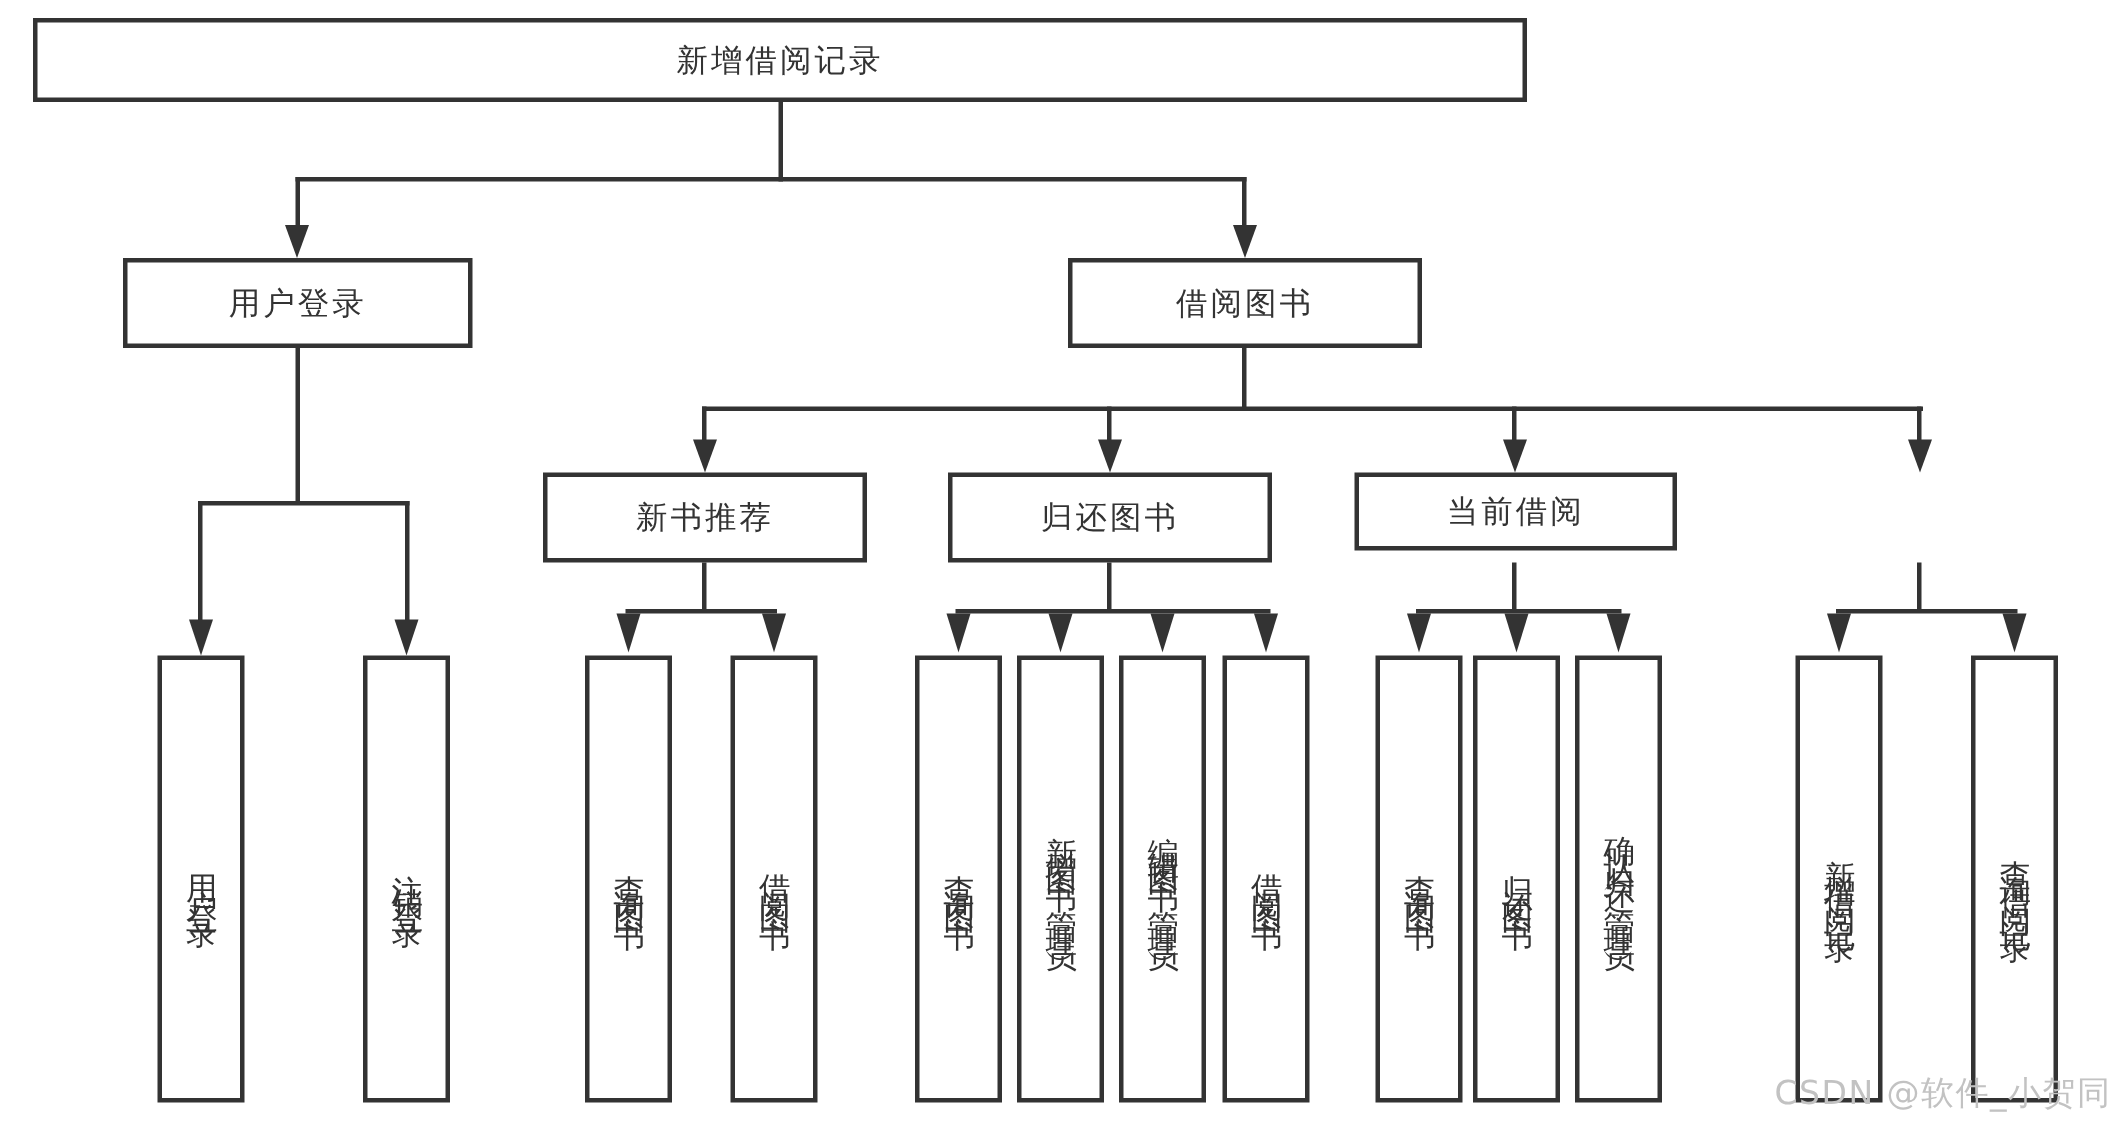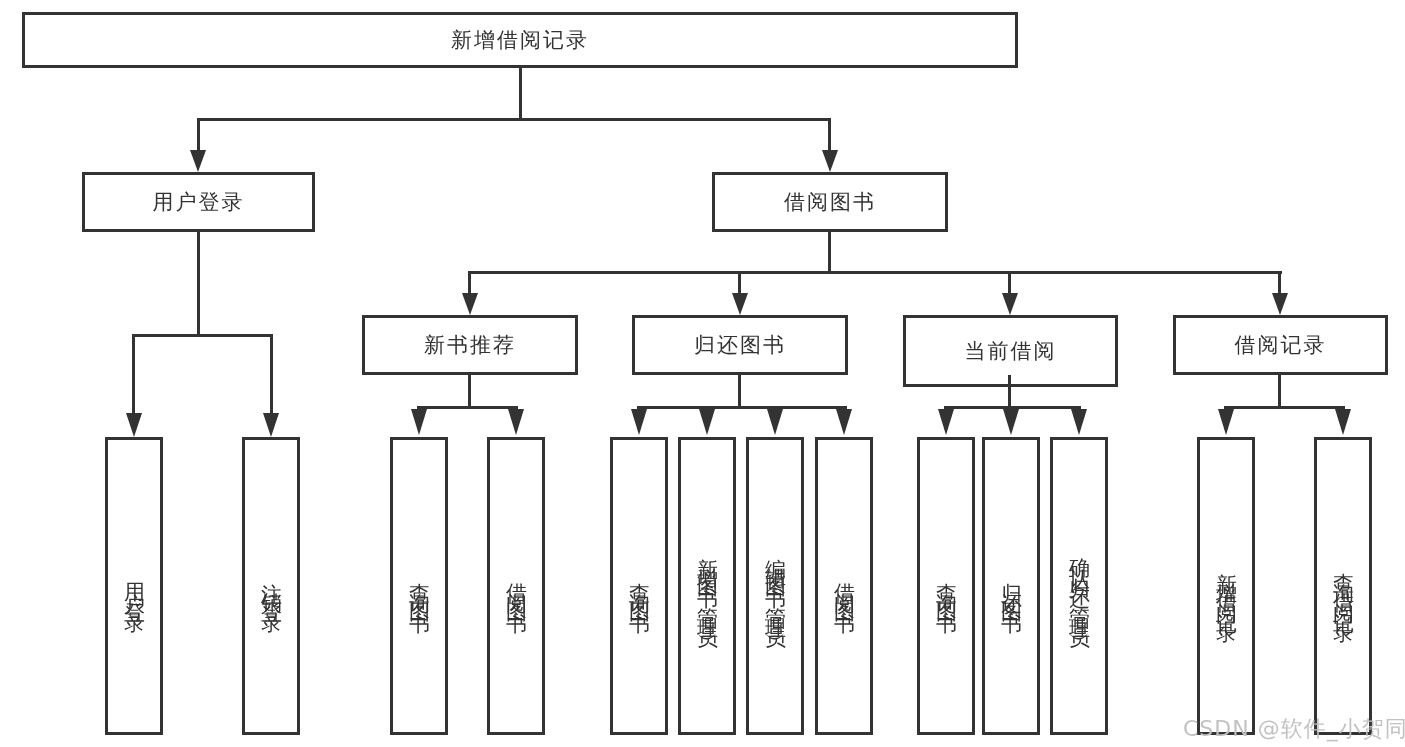--- a/index.html
+++ b/index.html
@@ -40,25 +40,22 @@
   <div class="box" style="left:712px;top:172px;width:236px;height:60px">
     <span class="lbl">借阅图书</span>
   </div>
 
   <div class="box" style="left:362px;top:315px;width:216px;height:60px">
     <span class="lbl">新书推荐</span>
   </div>
   <div class="box" style="left:632px;top:315px;width:216px;height:60px">
     <span class="lbl">归还图书</span>
   </div>
-  <div class="box" style="left:903px;top:315px;width:215px;height:72px">
+  <div class="box" style="left:903px;top:315px;width:215px;height:52px">
     <span class="lbl">当前借阅</span>
-  </div>
-  <div class="box" style="left:1173px;top:315px;width:215px;height:60px">
-    <span class="lbl">借阅记录</span>
   </div>
 
   <div class="box v" style="left:105px;top:437px;width:58px;height:298px">
     <span class="lbl">用户登录</span>
   </div>
   <div class="box v" style="left:242px;top:437px;width:58px;height:298px">
     <span class="lbl">注销登录</span>
   </div>
 
   <div class="box v" style="left:390px;top:437px;width:58px;height:298px">

